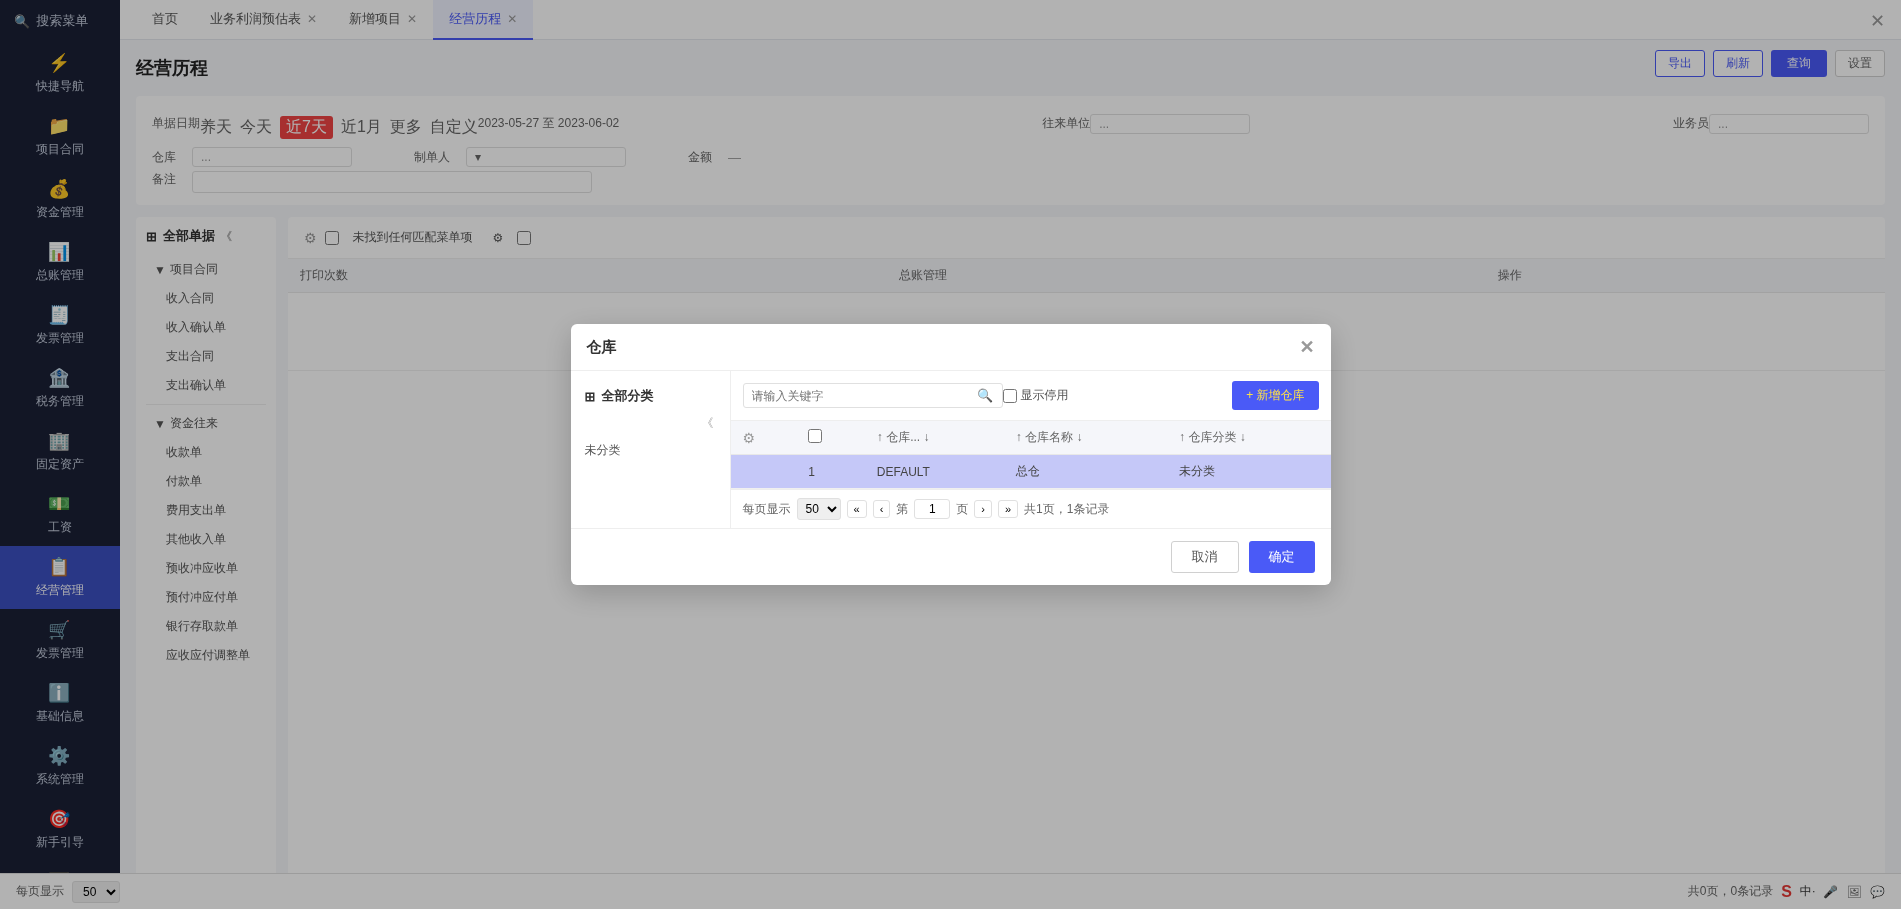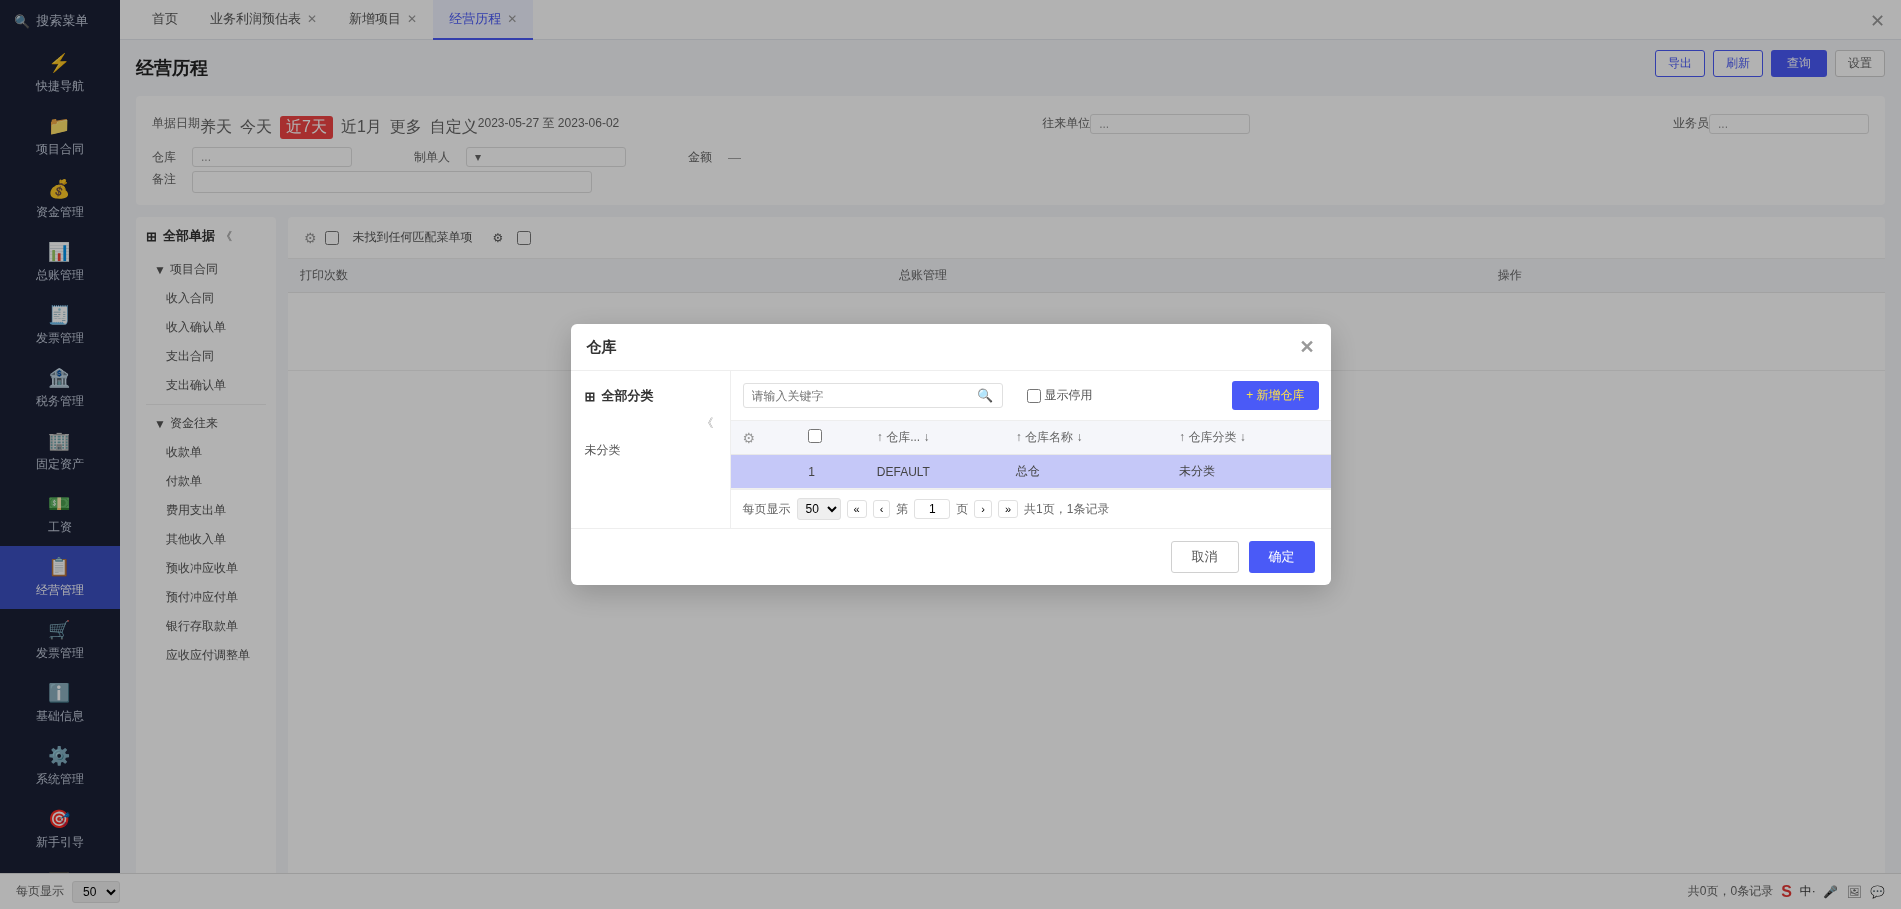--- a/index.html
+++ b/index.html
@@ -108,21 +108,21 @@
     .modal-left-header {
       display: flex; align-items: center; gap: 6px; padding: 6px 14px; font-size: 13px;
       font-weight: 600; color: #333; cursor: pointer;
     }
     .modal-left-collapse { cursor: pointer; color: #999; font-size: 12px; padding: 4px 8px; }
     .modal-left-item { padding: 6px 14px; font-size: 12px; color: #555; cursor: pointer; }
 
     
     .modal-right { flex: 1; display: flex; flex-direction: column; }
     .modal-toolbar {
-      display: flex; align-items: center; padding: 10px 12px; gap: 24px; border-bottom: 1px solid #eee;
+      display: flex; align-items: center; padding: 10px 12px; gap: 0; border-bottom: 1px solid #eee;
     }
     .modal-search-box {
       display: flex; align-items: center; border: 1px solid #e0e0e0; border-radius: 3px;
       padding: 4px 8px; gap: 6px; flex: 1; max-width: 260px;
     }
     .modal-search-input { border: none; outline: none; font-size: 12px; flex: 1; color: #666; }
     .modal-checkbox-label { display: flex; align-items: center; gap: 4px; font-size: 12px; color: #555; cursor: pointer; }
     .btn-add-warehouse { background: #4a5af7; color: #fde047; border: none; border-radius: 3px; padding: 6px 14px; font-size: 12px; cursor: pointer; display: flex; align-items: center; gap: 4px; margin-left: auto; }
 
     

